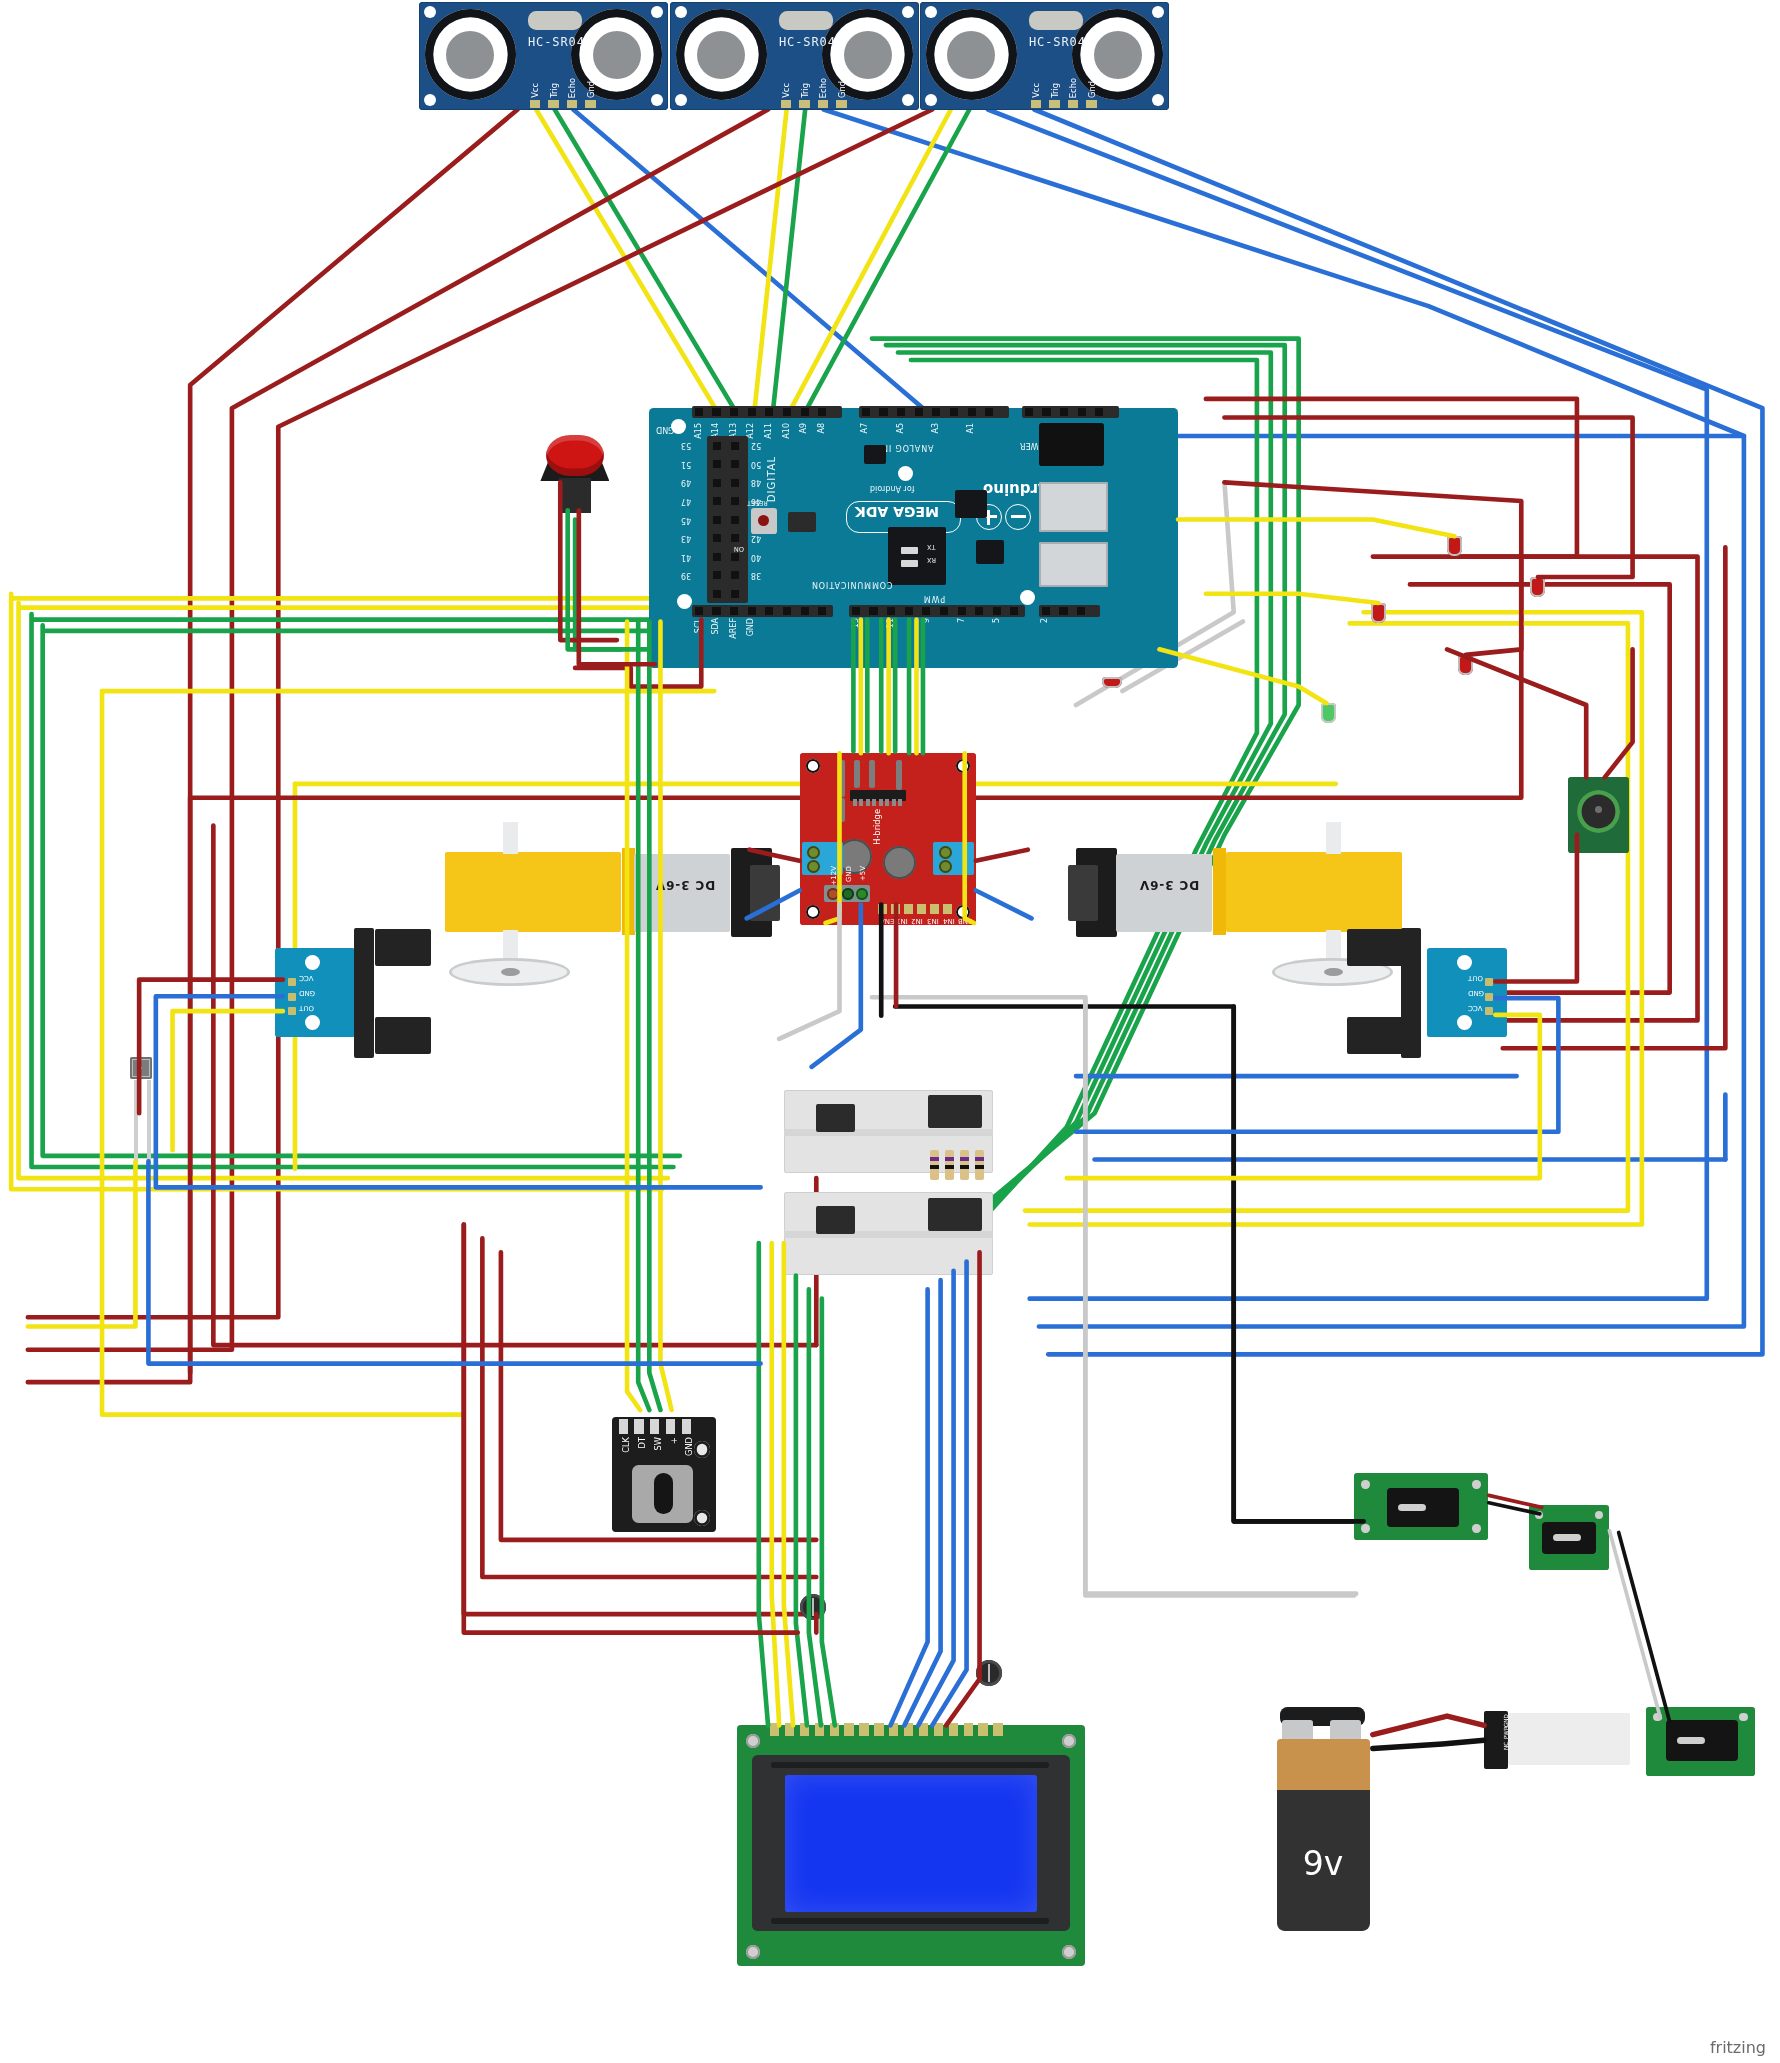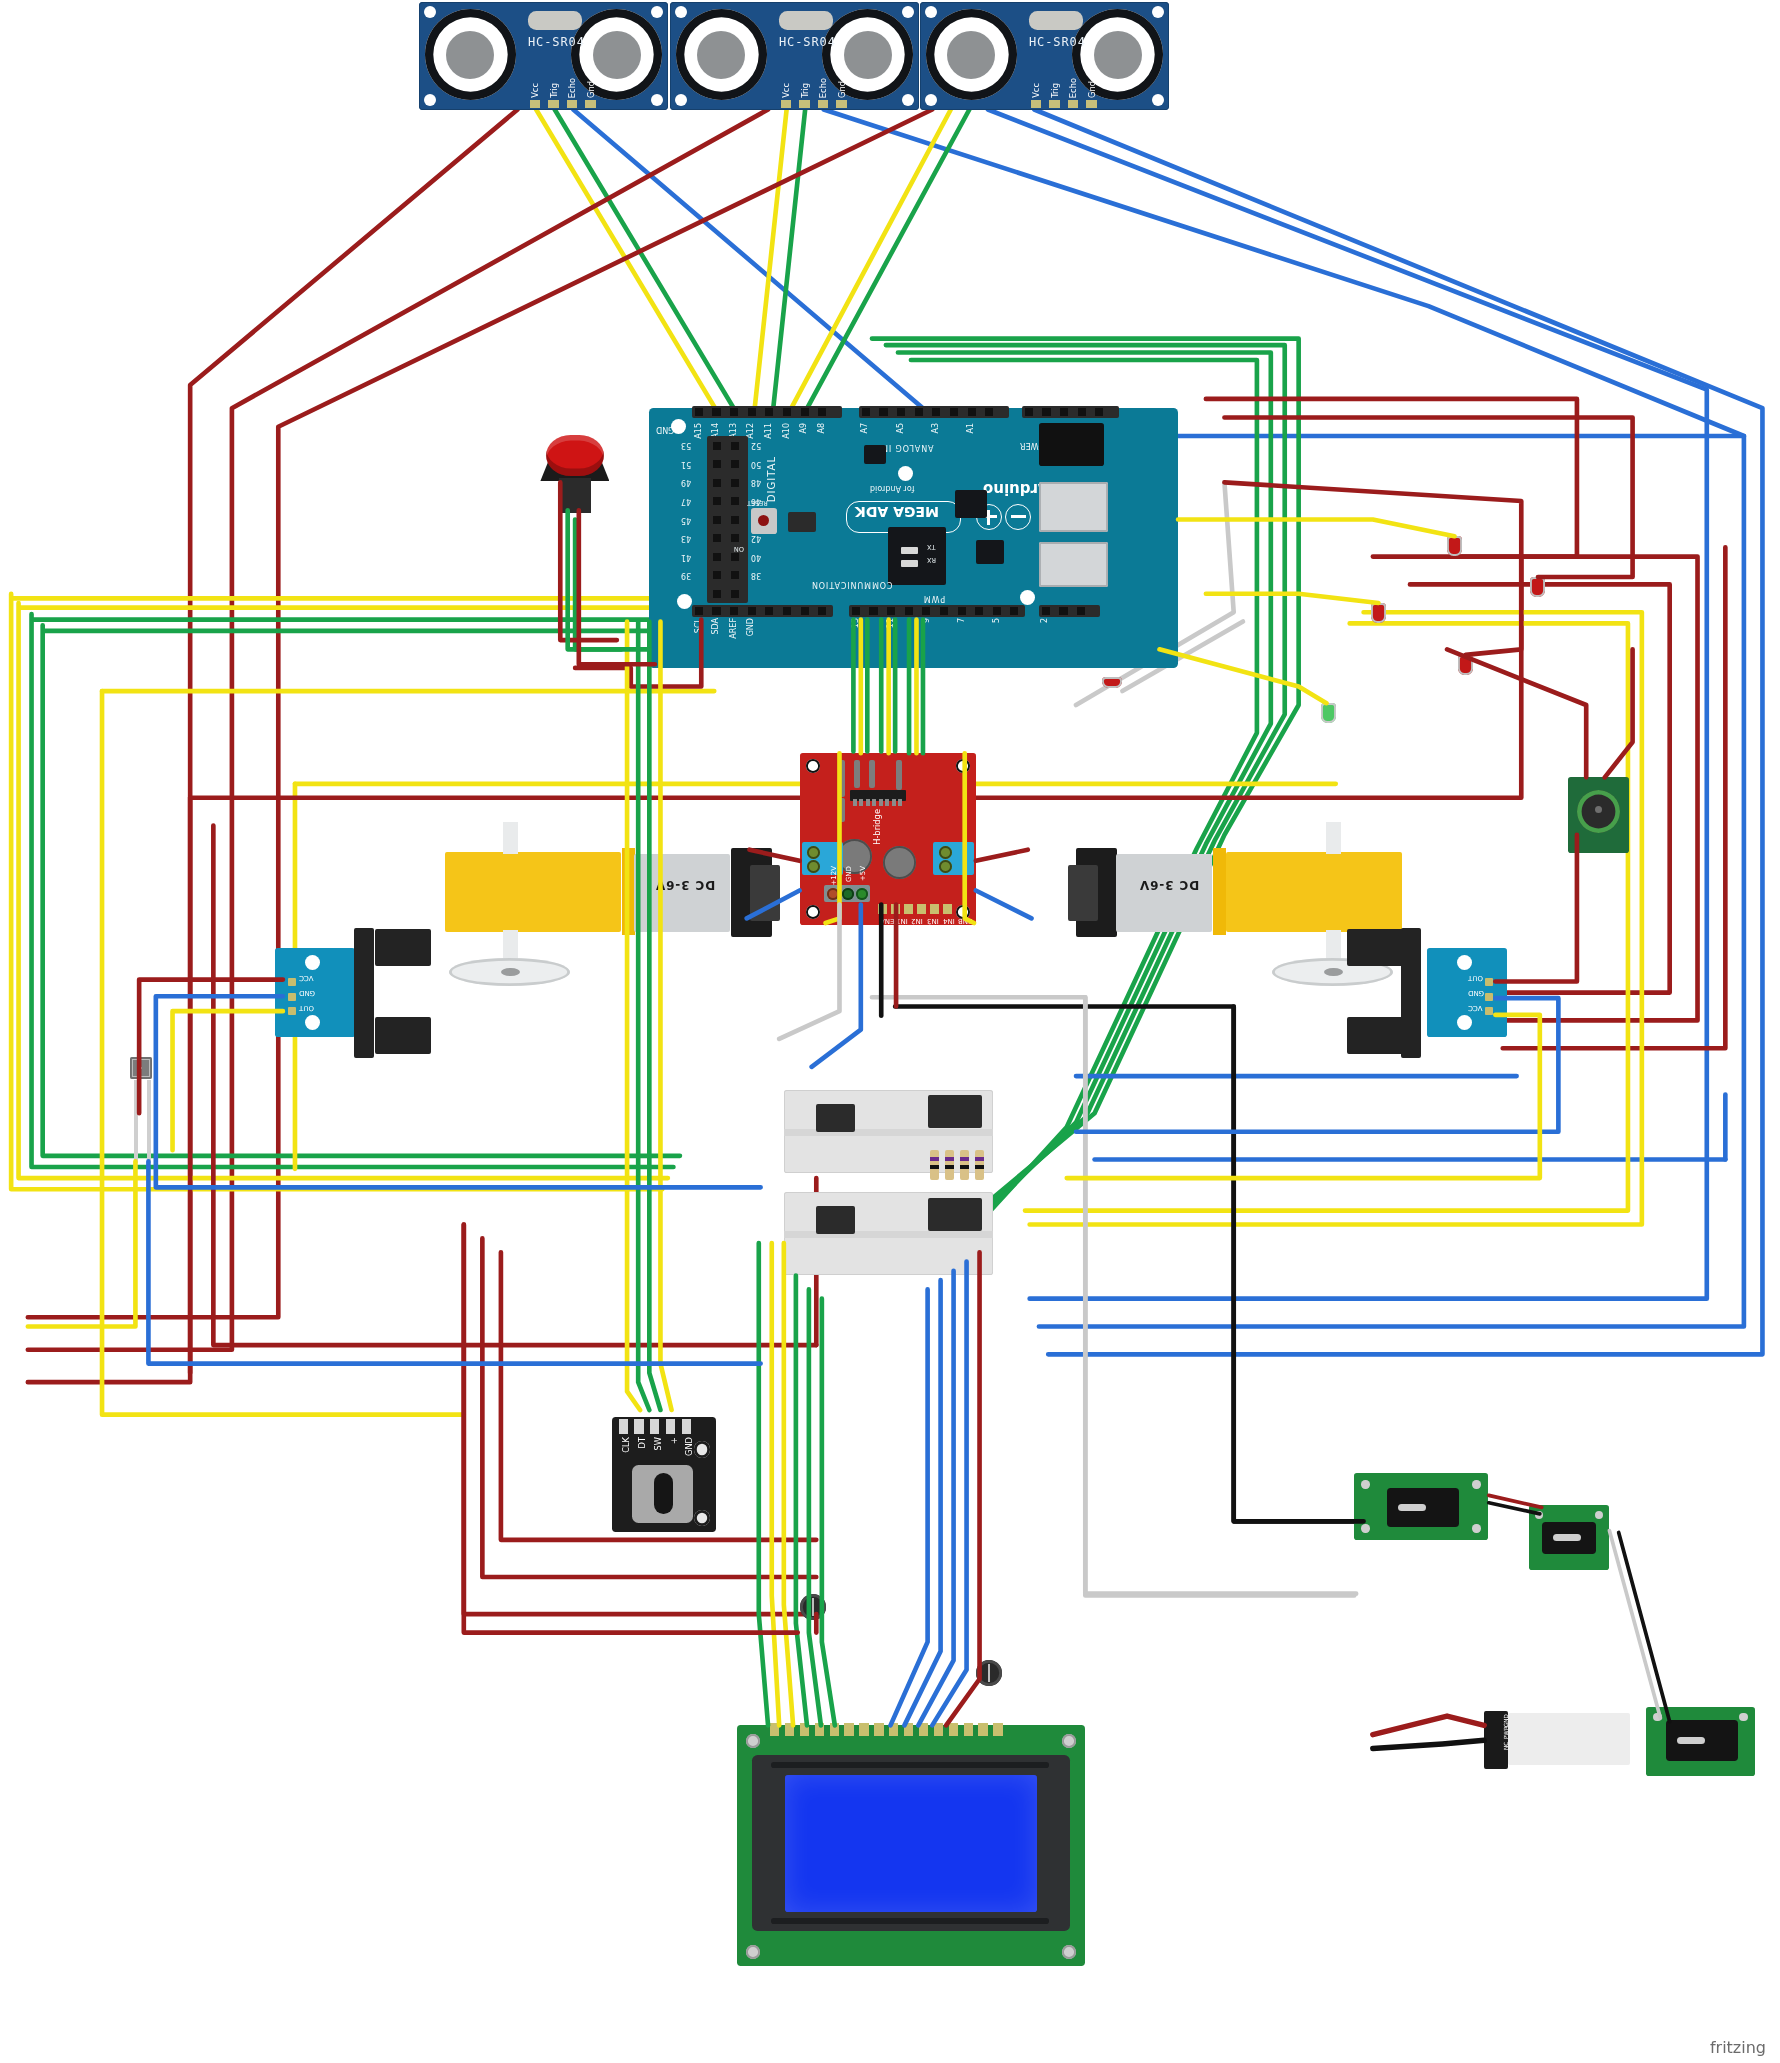--- a/index.html
+++ b/index.html
@@ -664,20 +664,28 @@
     <div class="mh" style="right:9.3px;top:9.3px"></div>
     <div class="mh" style="left:9.3px;bottom:7.4px"></div>
     <div class="mh" style="right:9.3px;bottom:7.4px"></div>
     <div class="bez">
       <div class="bar" style="left:18.6px;top:7.4px;width:278px"></div>
       <div class="scr"></div>
       <div class="bar" style="left:18.6px;bottom:7.4px;width:278px"></div>
     </div>
   </div>
 
+  <div class="comp batt" style="left:1271px;top:1707px;">
+    <div class="top"></div>
+      <div class="t1"></div>
+      <div class="t2"></div>
+    <div class="upper"></div>
+      <div class="lower"></div>
+    <div class="v">9v</div>
+  </div>
 
   <div class="battclip" style="left:1484px;top:1707px;width:167px;height:65px;">
     <div class="blk" style="left:0;top:3.7px;width:24px;height:58px"></div>
     <div class="wht" style="left:24px;top:5.6px;width:122px;height:52px"></div>
     <div class="pl" style="left:18.6px;top:43px">NC</div>
     <div class="pl" style="left:18.6px;top:32px">PWR</div>
     <div class="pl" style="left:18.6px;top:20.4px">GND</div>
   </div>
 
   <div class="jackbrd" style="left:1354px;top:1473px;width:134px;height:67px;">

